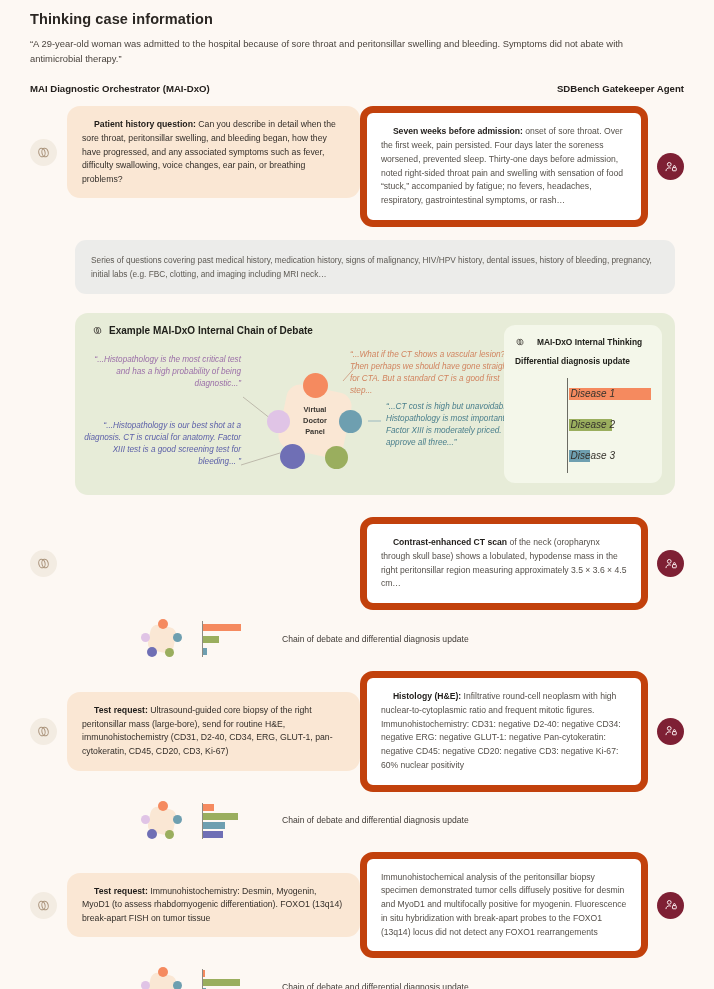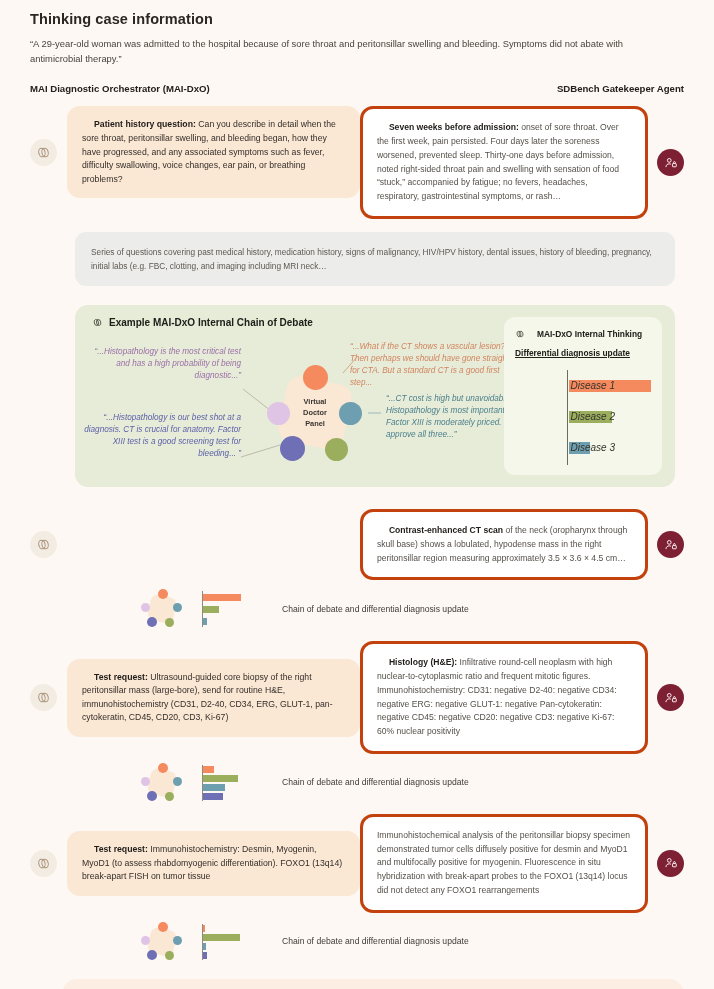--- a/index.html
+++ b/index.html
@@ -38,21 +38,21 @@
   }
   .avatar-dx { background: #f3ece2; }
   .avatar-gk { background: #7e2034; }
 
   .bubble-dx {
     background: #fae7d4; border-radius: 13px;
     padding: 12px 15px; font-size: 8.7px; line-height: 1.56;
     color: #332e29; margin-left: 10px; flex: 1;
   }
   .bubble-gk {
-    background: #ffffff; border: 3px solid #c2410c; border-radius: 13px;
+    background: #ffffff; border: 7px solid #c2410c; border-radius: 13px;
     padding: 12px 14px; font-size: 8.6px; line-height: 1.6;
     color: #55504a; margin-right: 9px; flex: 1;
   }
   .bubble-dx b, .bubble-gk b { font-weight: 700; color: #1f1c19; margin-left: 12px; }
 
   
   .summary-strip {
     margin: 13px 0 0 45px; width: 600px;
     background: #ececea; border-radius: 11px;
     padding: 13px 16px; font-size: 8.3px; line-height: 1.7; color: #5d5953;
@@ -94,21 +94,21 @@
   
   .think-card {
     position: absolute; right: 13px; top: 12px;
     width: 158px; height: 158px;
     background: #f4f7ea; border-radius: 11px; padding: 12px 11px;
   }
   .think-head {
     font-size: 8.4px; font-weight: 700; color: #20201b;
     display: flex; align-items: center; gap: 12px;
   }
-  .think-sub { font-size: 8.4px; font-weight: 700; color: #20201b; margin-top: 9px; text-decoration: underline; }
+  .think-sub { font-size: 8.4px; font-weight: 700; color: #20201b; margin-top: 9px; }
   .dd-chart { margin-top: 12px; position: relative; padding-left: 52px; }
   .dd-axis { position: absolute; left: 52px; top: 0; width: 1px; height: 95px; background: #6b6b63; }
   .dd-row { display: flex; align-items: center; height: 31px; }
   .dd-label {
     position: absolute; left: 0; width: 48px; text-align: right;
     font-size: 10px; font-style: italic; color: #35322c;
   }
   .dd-bar { height: 12px; margin-left: 2px; }
 
   

